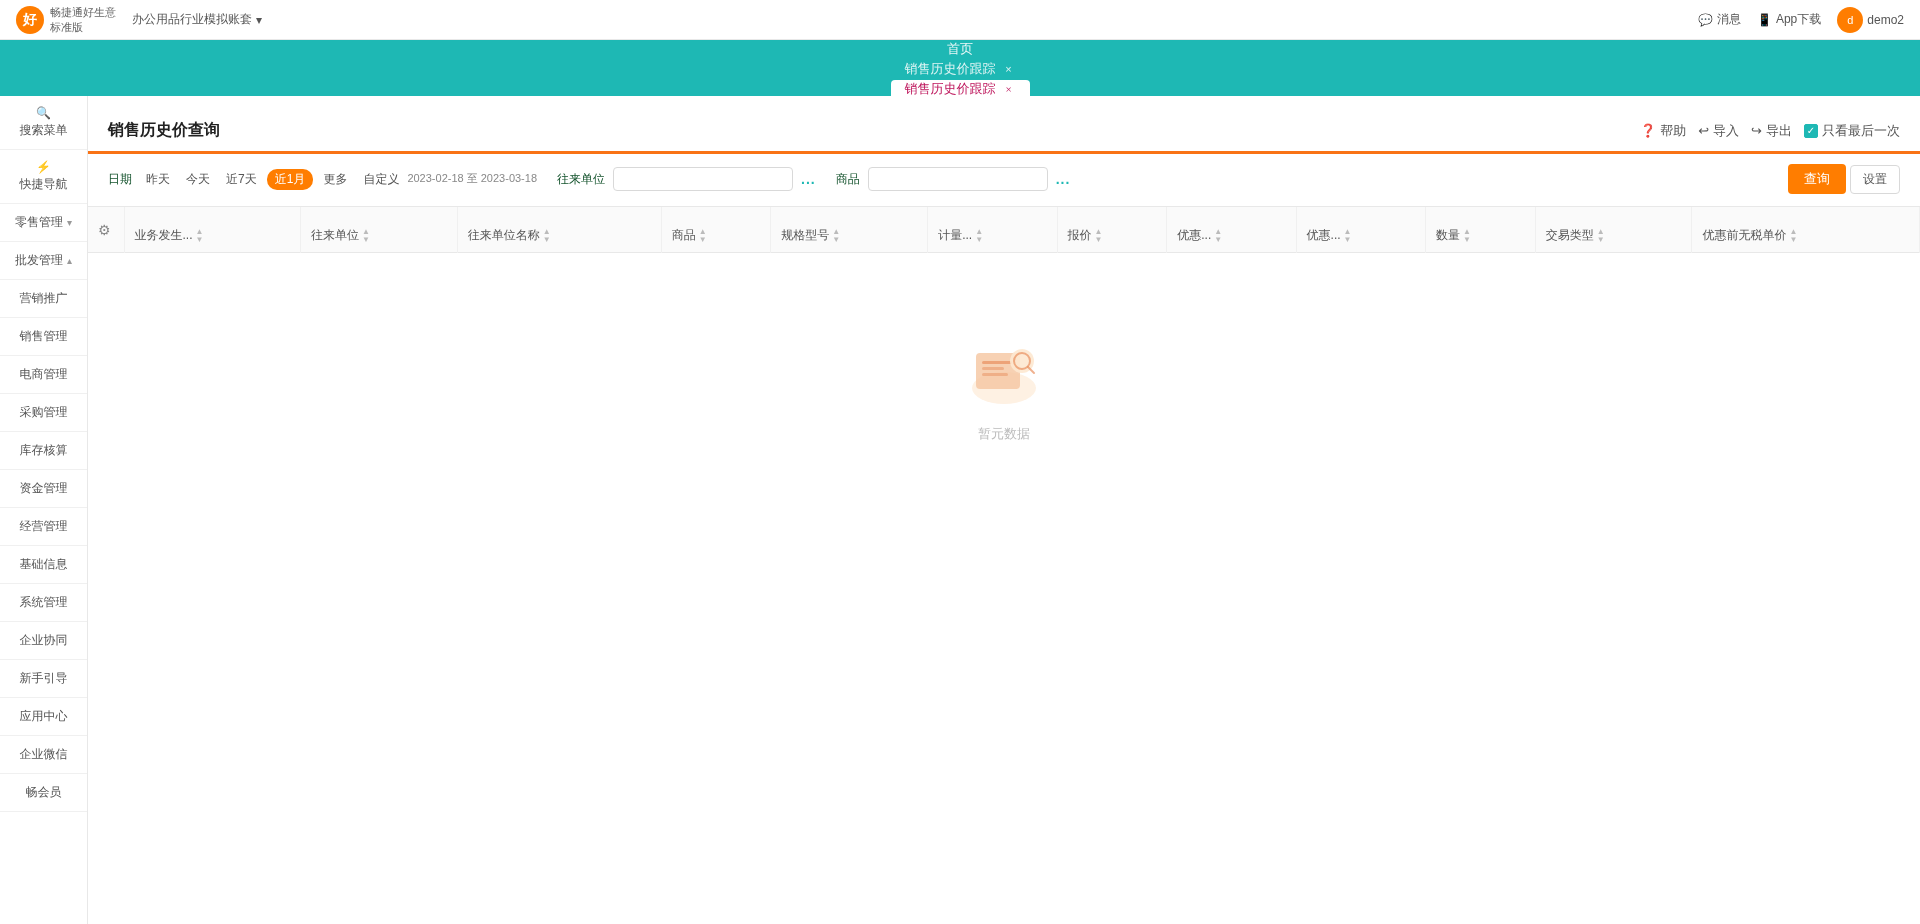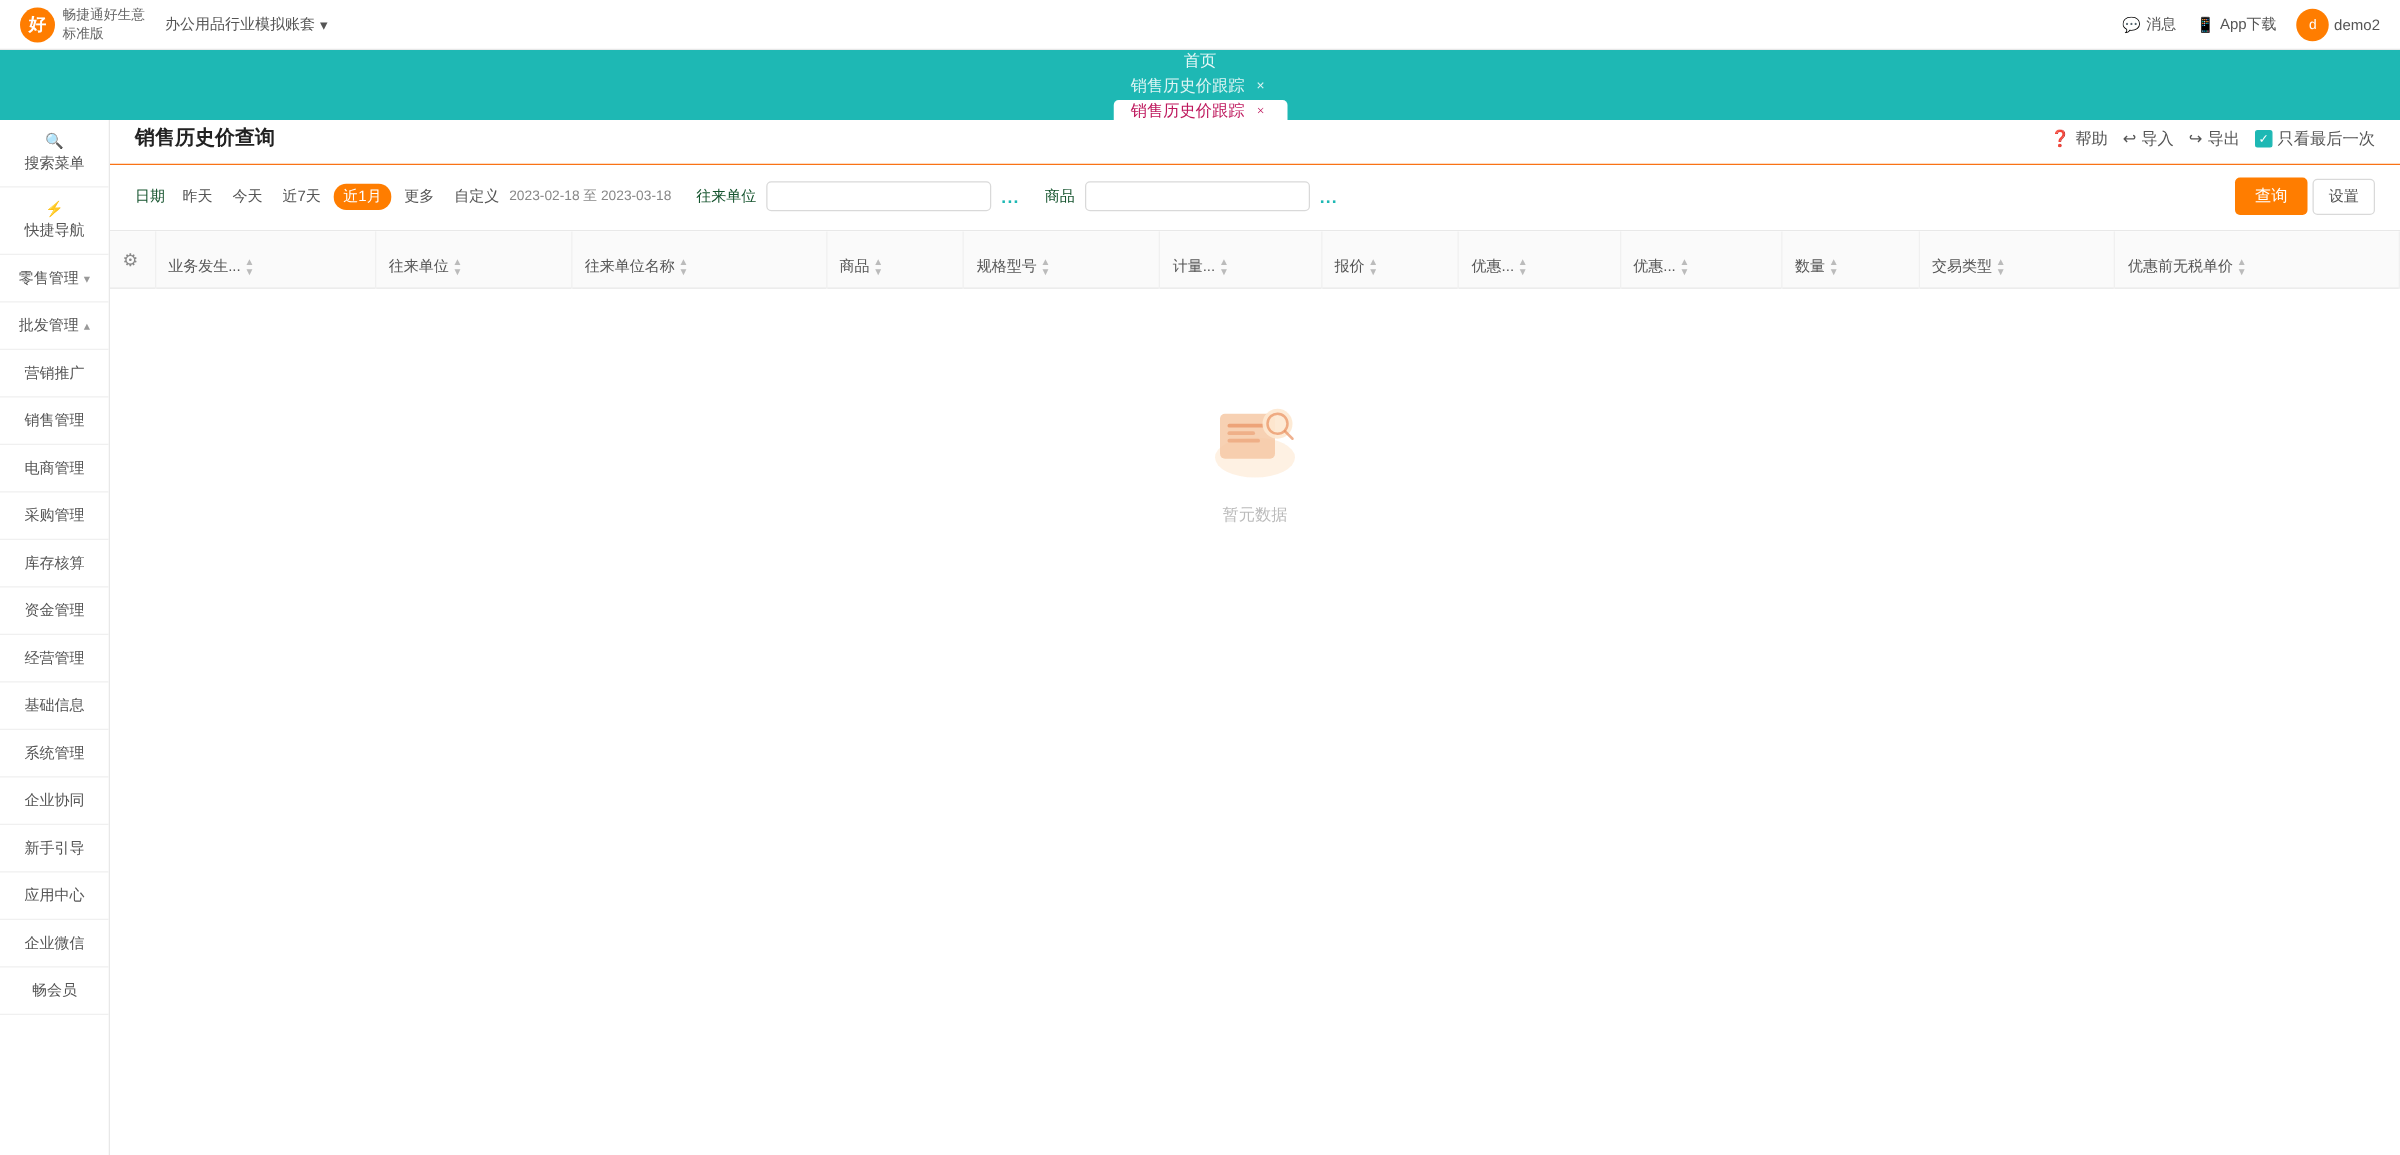--- a/index.html
+++ b/index.html
@@ -31,21 +31,21 @@
     
     .sidebar { width: 88px; background: #fff; border-right: 1px solid #e8e8e8; display: flex; flex-direction: column; flex-shrink: 0; overflow-y: auto; }
     .sidebar-item { padding: 10px 4px; text-align: center; font-size: 12px; color: #555; cursor: pointer; border-bottom: 1px solid #f0f0f0; display: flex; flex-direction: column; align-items: center; gap: 2px; }
     .sidebar-item.has-arrow { flex-direction: row; justify-content: center; gap: 4px; padding: 10px 8px; }
     .sidebar-arrow { font-size: 10px; color: #999; }
 
     
     .content-area { flex: 1; display: flex; flex-direction: column; overflow: hidden; background: #f5f5f5; }
 
     
-    .page-header { background: #fff; padding: 4px 20px 0; border-bottom: 1px solid #f97316; flex-shrink: 0; }
+    .page-header { background: #fff; padding: 24px 20px 0; border-bottom: 3px solid #f97316; flex-shrink: 0; }
     .page-title-row { display: flex; align-items: center; justify-content: space-between; padding-bottom: 10px; }
     .page-title { font-size: 16px; font-weight: 600; color: #222; }
     .page-actions { display: flex; align-items: center; gap: 12px; font-size: 13px; color: #555; }
     .page-actions-item { display: flex; align-items: center; gap: 4px; cursor: pointer; }
     .checkbox-only { display: flex; align-items: center; gap: 4px; }
     .checkbox-square { width: 14px; height: 14px; border: 1px solid #1eb8b4; background: #1eb8b4; display: flex; align-items: center; justify-content: center; border-radius: 2px; }
     .checkbox-square-check { color: #fff; font-size: 10px; }
 
     
     .filter-row { background: #fff; padding: 10px 20px 12px; border-bottom: 1px solid #e8e8e8; display: flex; align-items: center; gap: 20px; flex-shrink: 0; }

